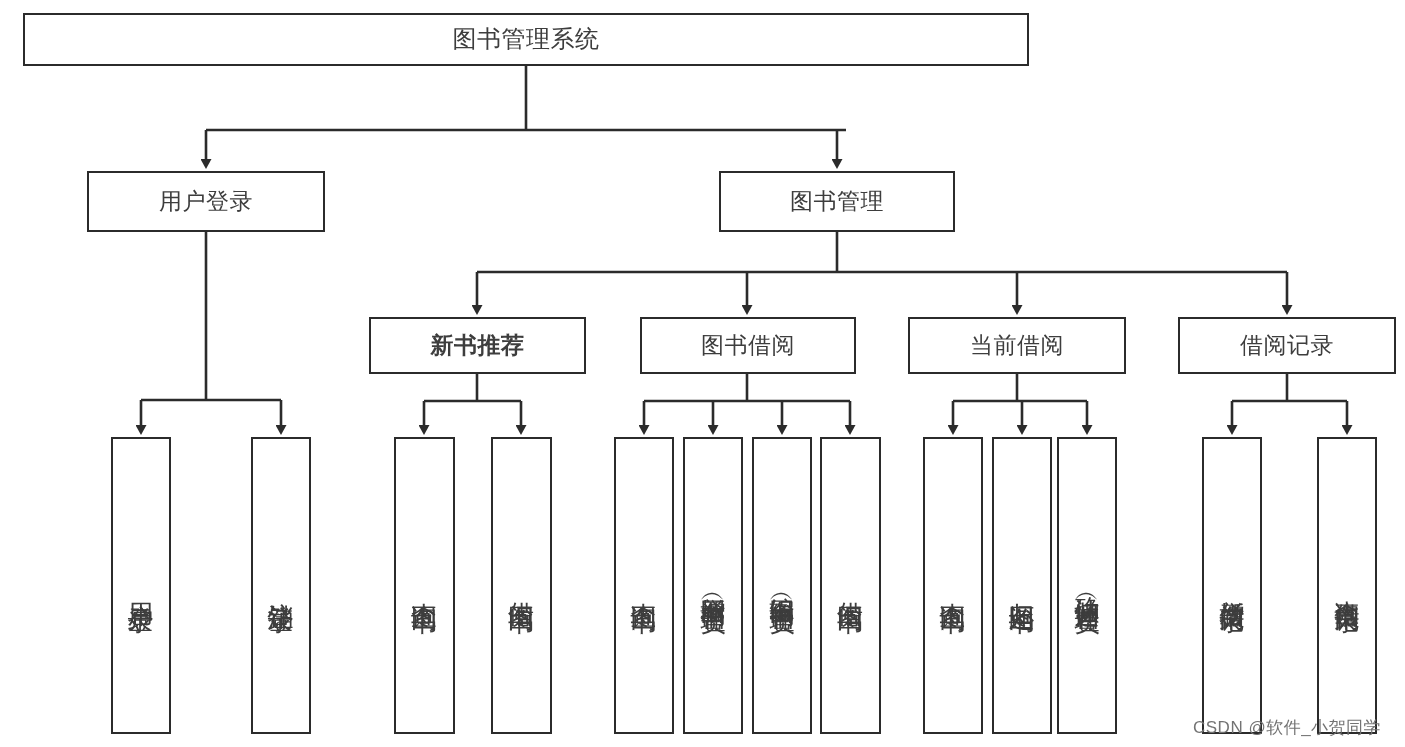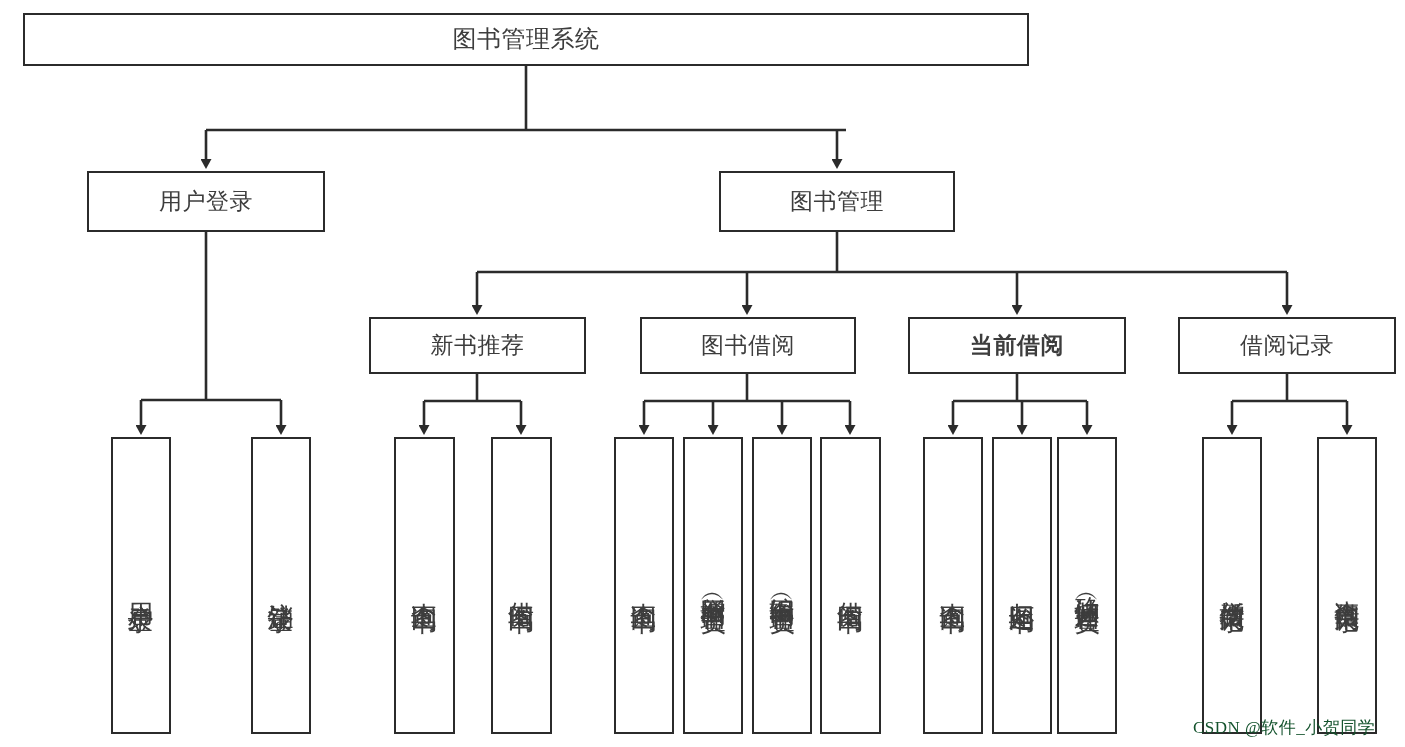--- a/index.html
+++ b/index.html
@@ -49,24 +49,24 @@
     letter-spacing:2px;
     white-space:nowrap;
     text-align:center;
   }
   .v-node.tall .lbl{font-size:25px;}
 
   .watermark{
     position:absolute;
     left:1186px;top:716px;
     font-size:17px;
-    color:#14532d;
+    color:#737373;
     letter-spacing:0.5px;
     white-space:nowrap;
-    font-family:Liberation Serif, serif;
+    font-family:Liberation Sans, sans-serif;
   }
 </style>
 </head>
 <body>
 
 <div id="canvas">
   <svg class="links" viewBox="0 0 1405 747">
     <defs>
       <marker id="arrow" markerWidth="10" markerHeight="11" refX="1" refY="5.5" orient="auto" markerUnits="userSpaceOnUse">
         <path d="M0,0 L10,5.5 L0,11 z" fill="#2b2b2b"></path>
@@ -120,27 +120,27 @@
     <span class="lbl">图书管理系统</span>
   </div>
 
   <div class="node h-node" id="n-l1-0" style="left: 80px; top: 171px; width: 238px; height: 61px;">
     <span class="lbl">用户登录</span>
   </div>
   <div class="node h-node" id="n-l1-1" style="left: 712px; top: 171px; width: 236px; height: 61px; font-family: Liberation Serif, serif;">
     <span class="lbl">图书管理</span>
   </div>
 
-  <div class="node h-node" id="n-l2-0" style="left: 362px; top: 317px; width: 217px; height: 57px;">
+  <div class="node h-node" id="n-l2-0" style="left: 362px; top: 317px; width: 217px; height: 57px; font-weight: bold;">
     <span class="lbl">新书推荐</span>
   </div>
   <div class="node h-node" id="n-l2-1" style="left: 633px; top: 317px; width: 216px; height: 57px;">
     <span class="lbl">图书借阅</span>
   </div>
-  <div class="node h-node" id="n-l2-2" style="left: 901px; top: 317px; width: 218px; height: 57px; font-weight: bold;">
+  <div class="node h-node" id="n-l2-2" style="left: 901px; top: 317px; width: 218px; height: 57px;">
     <span class="lbl">当前借阅</span>
   </div>
   <div class="node h-node" id="n-l2-3" style="left: 1171px; top: 317px; width: 218px; height: 57px; align-items: center;">
     <span class="lbl">借阅记录</span>
   </div>
 
   <div class="node v-node" id="n-lf-0" style="left: 104px; top: 437px; width: 60px; height: 297px;">
     <span class="lbl">用户登录</span>
   </div>
   <div class="node v-node" id="n-lf-1" style="left: 244px; top: 437px; width: 60px; height: 297px;">

